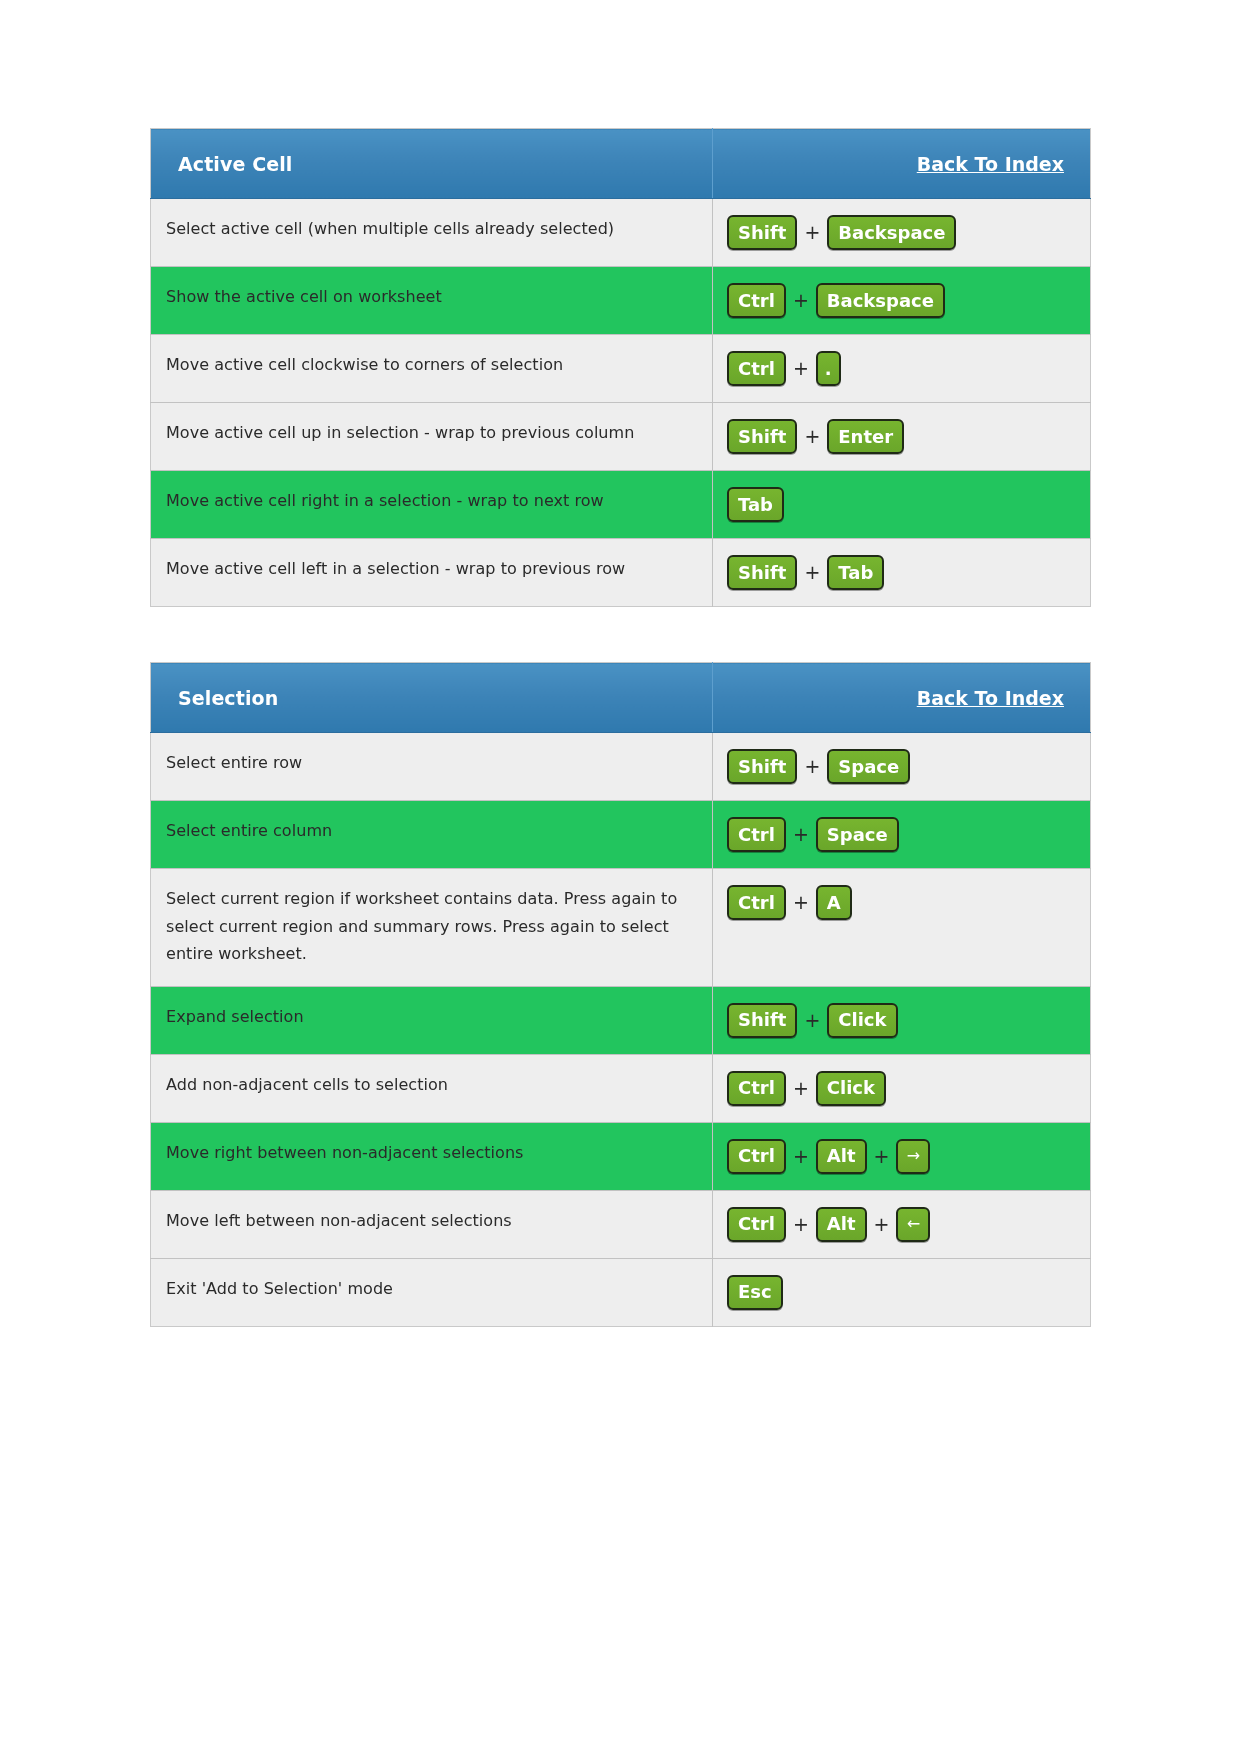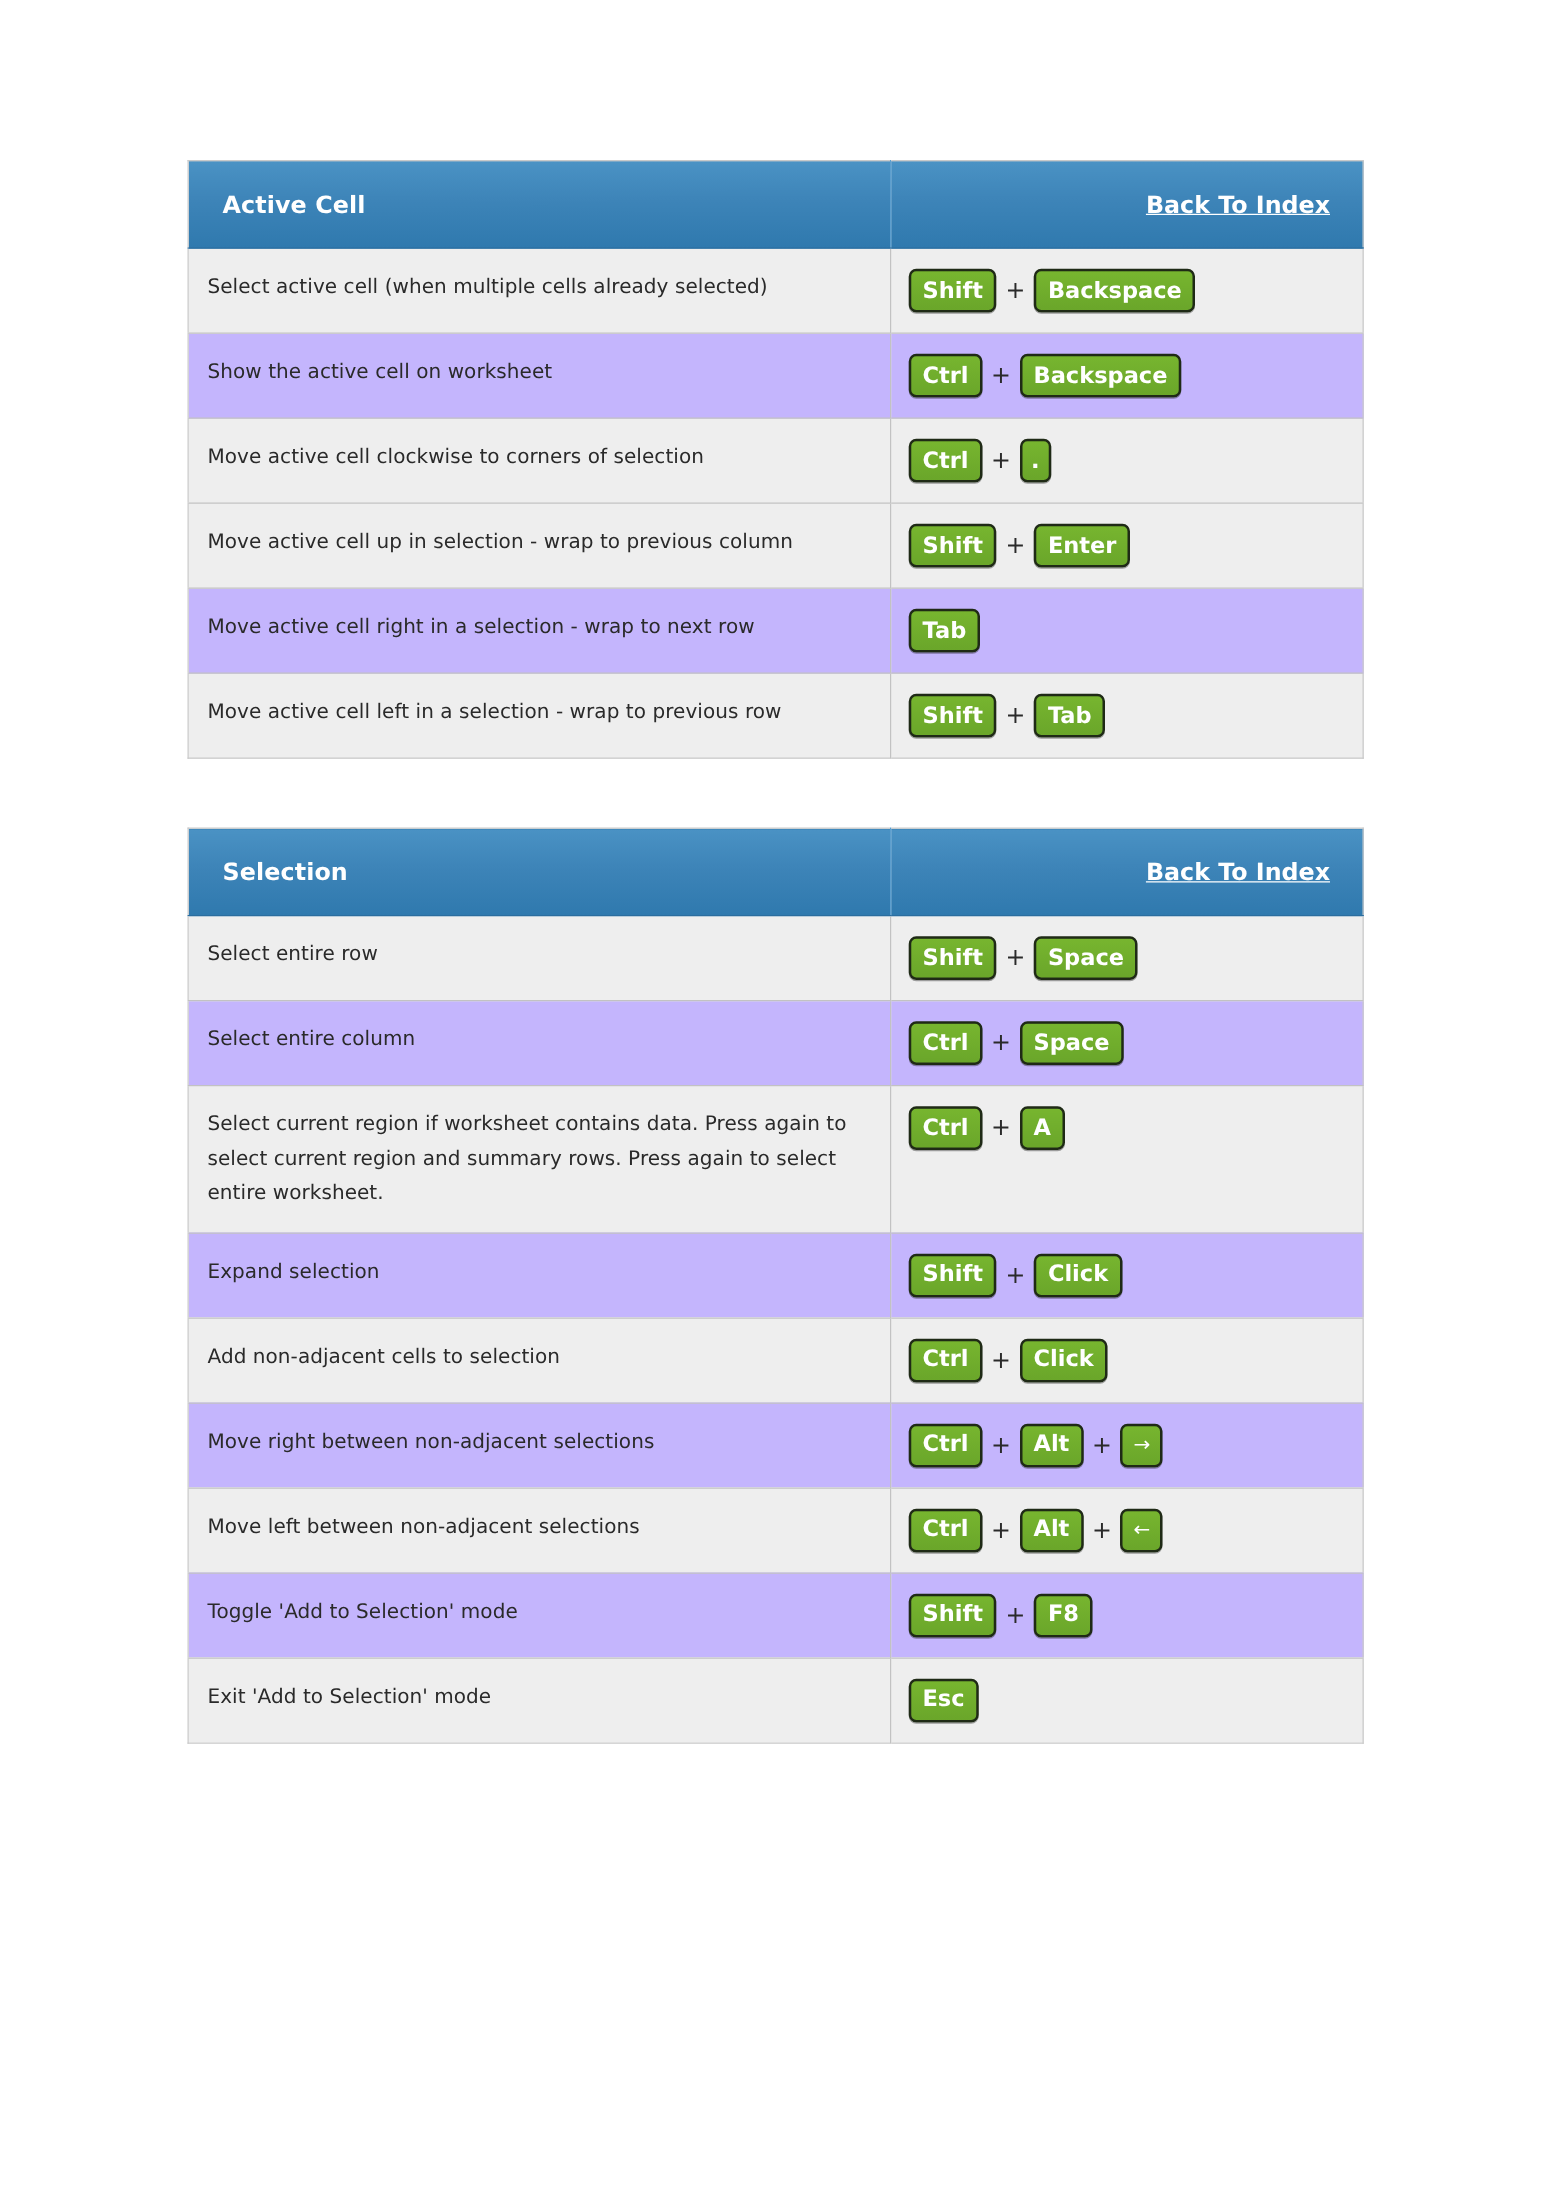--- a/index.html
+++ b/index.html
@@ -61,21 +61,21 @@
     display: inline-block;
     padding-right: 14px;
     color: #ffffff;
     font-size: 19px;
     text-decoration: underline;
     cursor: pointer;
   }
 
   
   tbody tr.row-odd  { background: #eeeeee; }
-  tbody tr.row-even { background: #c4b5fd; }
+  tbody tr.row-even { background: #22c55e; }
 
   tbody td {
     border-top: 1px solid #c2c2c2;
     vertical-align: top;
     padding: 0;
   }
   td.desc {
     border-right: 1px solid #c2c2c2;
     padding: 16px 22px 18px 15px;
     font-size: 16px;
@@ -292,30 +292,20 @@
             <td class="keys">
               <div class="keys-inner">
                 <span class="key">Ctrl</span>
                 <span class="plus">+</span>
                 <span class="key">Alt</span>
                 <span class="plus">+</span>
                 <span class="key arrow">←</span>
               </div>
             </td>
           </tr>
-          <tr class="row-even">
-            <td class="desc">Toggle 'Add to Selection' mode</td>
-            <td class="keys">
-              <div class="keys-inner">
-                <span class="key">Shift</span>
-                <span class="plus">+</span>
-                <span class="key">F8</span>
-              </div>
-            </td>
-          </tr>
           <tr class="row-odd">
             <td class="desc">Exit 'Add to Selection' mode</td>
             <td class="keys">
               <div class="keys-inner">
                 <span class="key">Esc</span>
               </div>
             </td>
           </tr>
         </tbody>
       </table>

